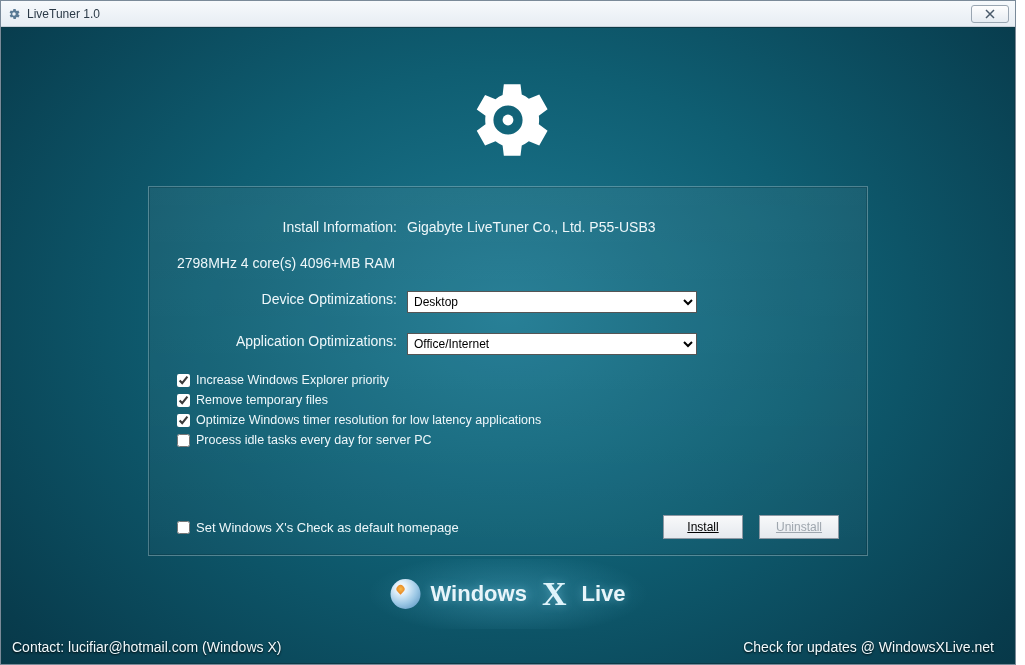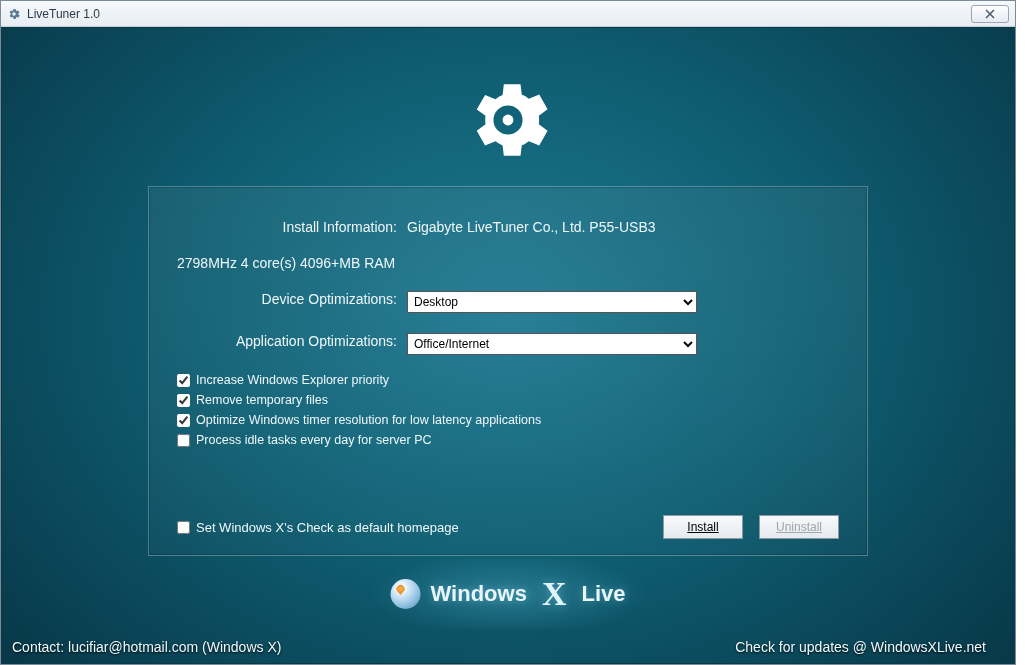--- a/index.html
+++ b/index.html
@@ -27,21 +27,21 @@
   .btn { width: 80px; height: 24px; margin-left: 16px; background: linear-gradient(#f8f9fa,#e5e9ee); border: 1px solid #8d98a3; font-size: 12px; cursor: pointer; text-align: center; }
   .btn.disabled { color: #9ea6ae; cursor: default; text-decoration: underline; }
   .btn .u { text-decoration: underline; }
   .logo { position: absolute; bottom: 54px; left: 50%; transform: translateX(-50%); display: flex; align-items: center; gap: 10px; color: #e8f5fa; }
   .logo .glow { position: absolute; inset: -20px -60px; background: radial-gradient(ellipse 200px 60px at 50% 50%, rgba(120,220,255,0.25), rgba(0,0,0,0) 70%); z-index: -1; }
   .logo .orb { width: 30px; height: 30px; border-radius: 50%; background: radial-gradient(circle at 35% 30%, #fff 0%, #e3f1fb 20%, #9ec9e6 55%, #4a88b8 100%); position: relative; }
   .logo .orb::after { content:""; position:absolute; left:6px; top:6px; width:8px; height:8px; background: radial-gradient(circle,#f7b84a,#e37e1e); border-radius:50% 50% 50% 0; transform: rotate(-45deg); }
   .logo .txt { font-size: 22px; font-weight: 700; display: flex; align-items: center; gap: 15px; text-shadow: 0 0 10px rgba(150,230,255,0.4); }
   .logo .txt .x { font-size: 34px; font-family: "Brush Script MT","Segoe Script",cursive; color: #dff4fb; line-height: 0.8; }
   .footer-left { position: absolute; left: 10px; bottom: 8px; color: #f0fafd; font-size: 14px; text-shadow: 0 1px 2px rgba(0,0,0,0.9); }
-  .footer-right { position: absolute; right: 28px; bottom: 8px; color: #f0fafd; font-size: 14px; text-shadow: 0 1px 2px rgba(0,0,0,0.9); }
+  .footer-right { position: absolute; right: 20px; bottom: 8px; color: #f0fafd; font-size: 14px; text-shadow: 0 1px 2px rgba(0,0,0,0.9); }
 </style>
 </head>
 <body>
 
 <div class="window">
   <div class="titlebar">
     <svg class="app-icon" viewBox="0 0 24 24">
         <path fill="#5a7a94" d="M19.4 13a7.5 7.5 0 0 0 0-2l2-1.6-2-3.4-2.4 1a7.5 7.5 0 0 0-1.7-1l-.4-2.5h-4l-.4 2.5a7.5 7.5 0 0 0-1.7 1l-2.4-1-2 3.4L6.6 11a7.5 7.5 0 0 0 0 2l-2 1.6 2 3.4 2.4-1c.5.4 1.1.7 1.7 1l.4 2.5h4l.4-2.5a7.5 7.5 0 0 0 1.7-1l2.4 1 2-3.4Zm-7.4 2a3 3 0 1 1 0-6 3 3 0 0 1 0 6Z"></path>
       </svg>
     <div class="title">LiveTuner 1.0</div>

